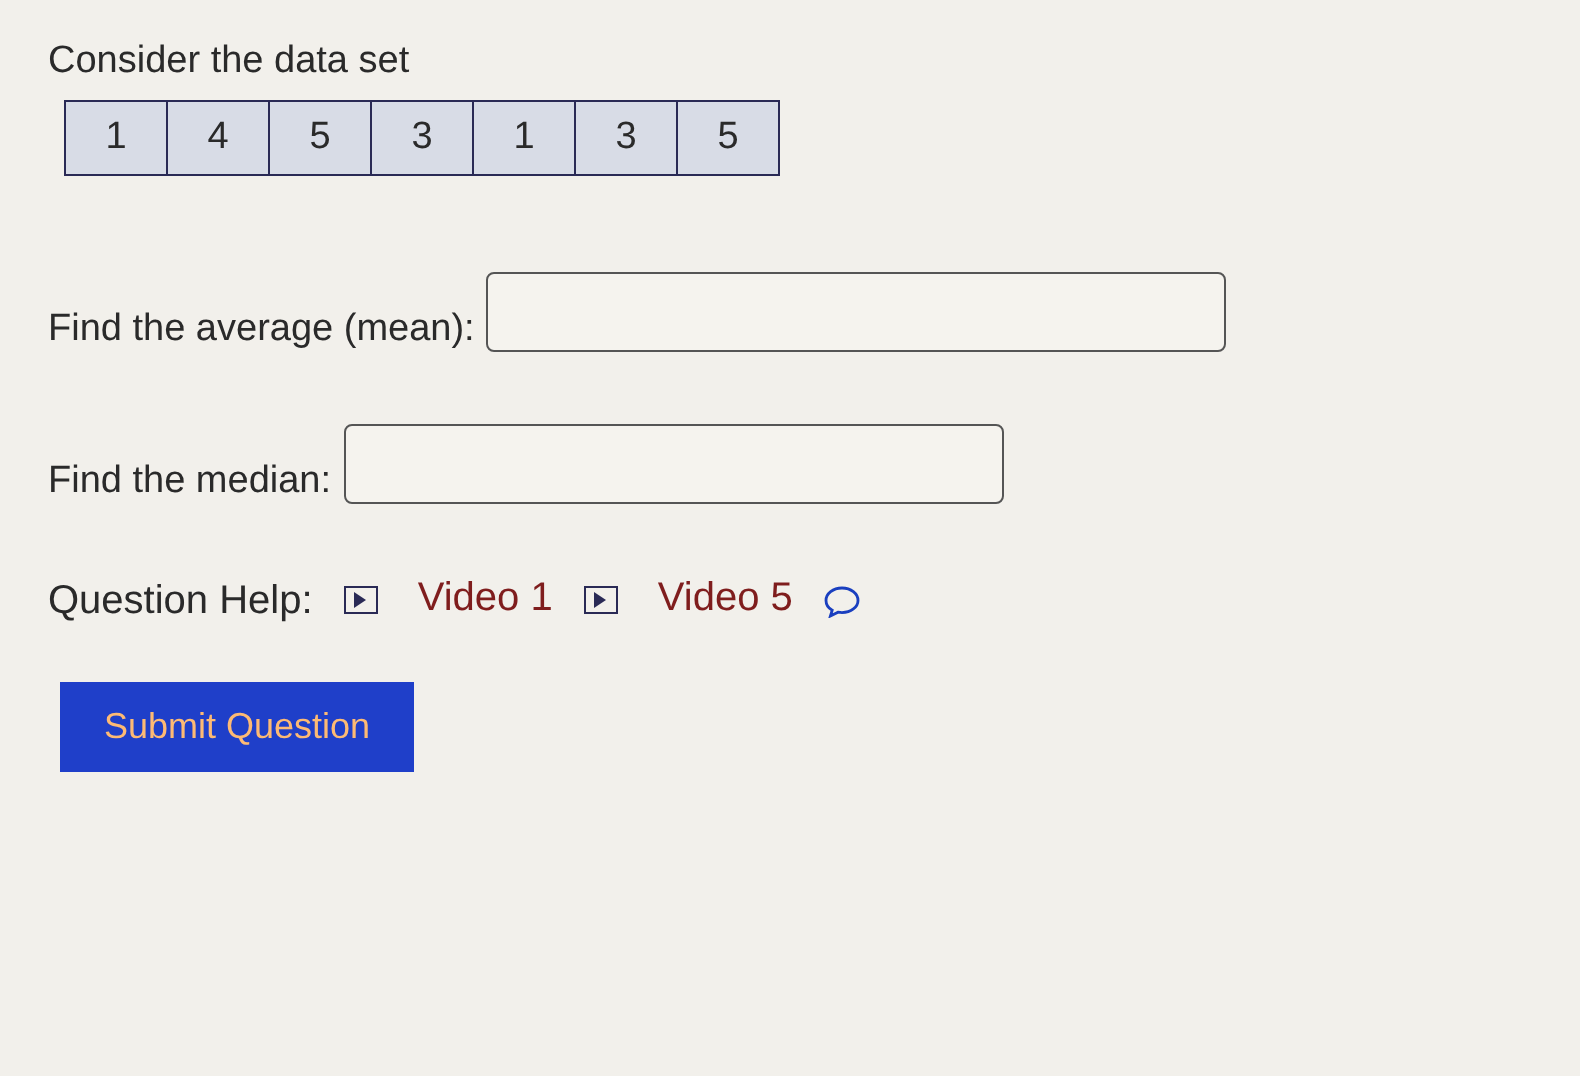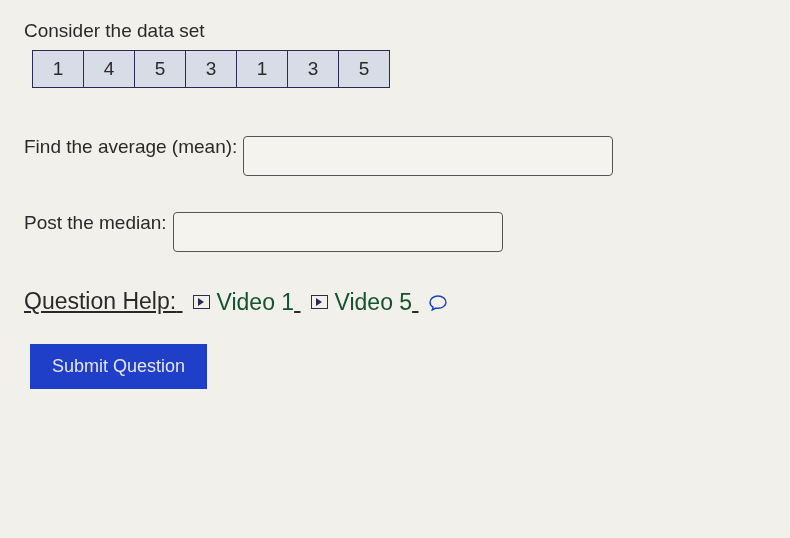--- a/index.html
+++ b/index.html
@@ -26,47 +26,46 @@
       background: #d8dce6;
       width: 48px;
       height: 34px;
       text-align: center;
       font-size: 19px;
       color: #2a2a2a;
     }
     .question-row {
       margin-bottom: 36px;
       display: flex;
-      align-items: flex-start;
+      align-items: flex-end;
       gap: 6px;
     }
     input[type="text"] {
       height: 40px;
       border: 1px solid #555;
       border-radius: 4px;
       background: #f5f3ee;
       font-size: 18px;
       padding: 0 8px;
       box-sizing: border-box;
     }
     .input-mean { width: 370px; }
     .input-median { width: 330px; }
     .help-row {
       margin-top: 8px;
       margin-bottom: 28px;
-      font-size: 23px;
-      text-decoration: underline;
+      font-size: 20px;
     }
     .help-link {
-      color: #14532d;
+      color: #7f1d1d;
       margin-left: 10px;
       cursor: pointer;
       display: inline-flex;
       align-items: center;
-      gap: 7px;
+      gap: 20px;
     }
     .video-icon {
       display: inline-block;
       width: 17px;
       height: 14px;
       border: 1px solid #2a2a55;
       position: relative;
       box-sizing: border-box;
       background: #f2f0eb;
     }
@@ -76,21 +75,21 @@
       left: 4px;
       top: 2px;
       width: 0; height: 0;
       border-left: 6px solid #2a2a55;
       border-top: 4px solid transparent;
       border-bottom: 4px solid transparent;
     }
     .chat-icon svg { display: inline-block; vertical-align: -2px; }
     .submit-btn {
       background: #1f3fc9;
-      color: #e5e5e5;
+      color: #fdba74;
       border: none;
       padding: 12px 22px;
       font-size: 18px;
       font-family: inherit;
       cursor: pointer;
       margin-left: 6px;
     }
   </style>
 </head>
 <body>
@@ -112,21 +111,21 @@
   </tr>
 </tbody>
   </table>
 
 <div class="question-row">
   <span>Find the average (mean):</span>
   <input type="text" class="input-mean" value="" style="">
 </div>
 
 <div class="question-row">
-  <span>Post the median:</span>
+  <span>Find the median:</span>
   <input type="text" class="input-median" value="" style="">
 </div>
 
 <div class="help-row">
   <span>Question Help:</span>
   <span class="help-link">
     <span class="video-icon"></span>
     <span>Video 1</span>
   </span>
   <span class="help-link">

